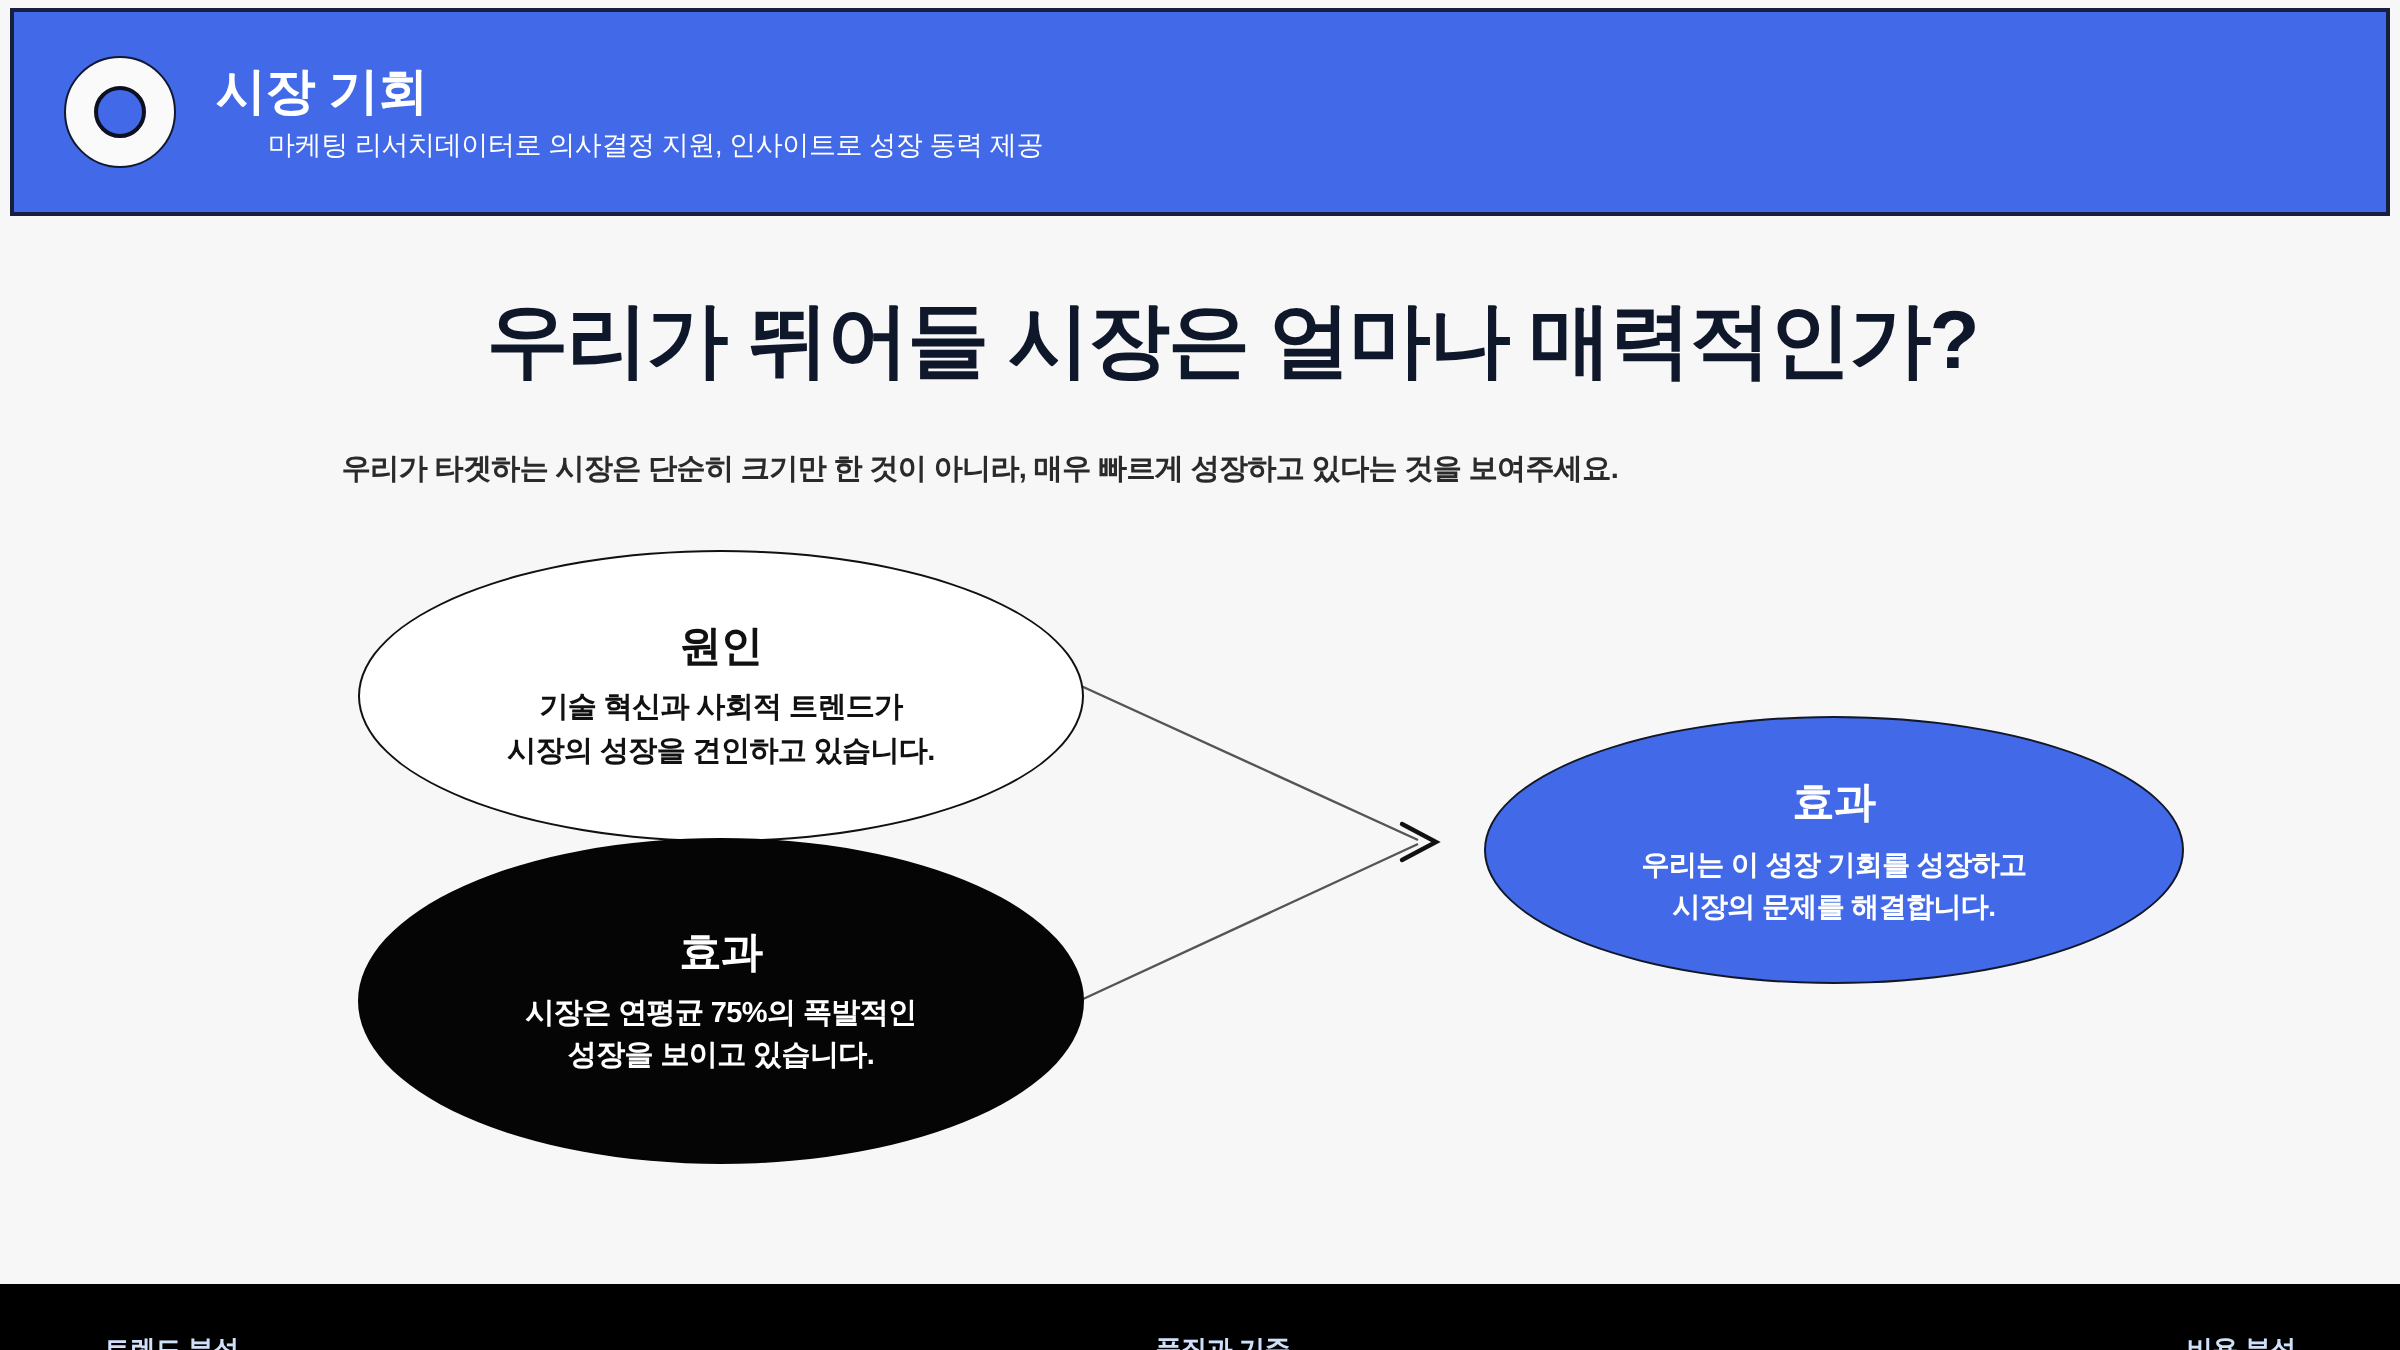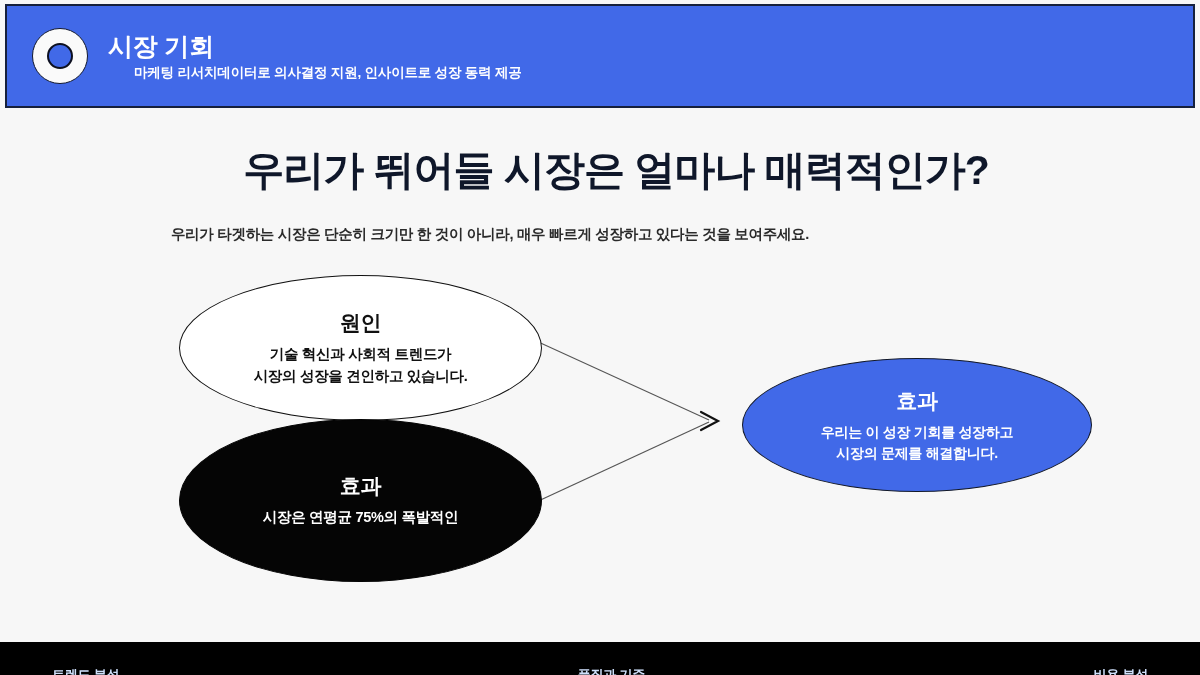--- a/index.html
+++ b/index.html
@@ -58,21 +58,21 @@
   }
   #header-title {
     font-size: 25px;
     font-weight: bold;
     color: #ffffff;
     line-height: 1.15;
     letter-spacing: -0.2px;
   }
   #header-subtitle {
     font-size: 13.5px;
-    font-weight: bold;
+    font-weight: normal;
     color: #ffffff;
     margin-top: 4px;
     letter-spacing: -0.2px;
     padding-left: 26px;
   }
 
   
   #slide-title {
     position: absolute;
     left: 16px;
@@ -225,20 +225,21 @@
     <div class="node-body">
       <div>기술 혁신과 사회적 트렌드가</div>
       <div>시장의 성장을 견인하고 있습니다.</div>
     </div>
   </div>
 
   <div class="node-ellipse" id="node-effect-primary">
     <div class="node-heading">효과</div>
     <div class="node-body">
       <div>시장은 연평균 75%의 폭발적인</div>
+      <div>성장을 보이고 있습니다.</div>
     </div>
   </div>
 
   <div class="node-ellipse" id="node-outcome">
     <div class="node-heading">효과</div>
     <div class="node-body">
       <div>우리는 이 성장 기회를 성장하고</div>
       <div>시장의 문제를 해결합니다.</div>
     </div>
   </div>

